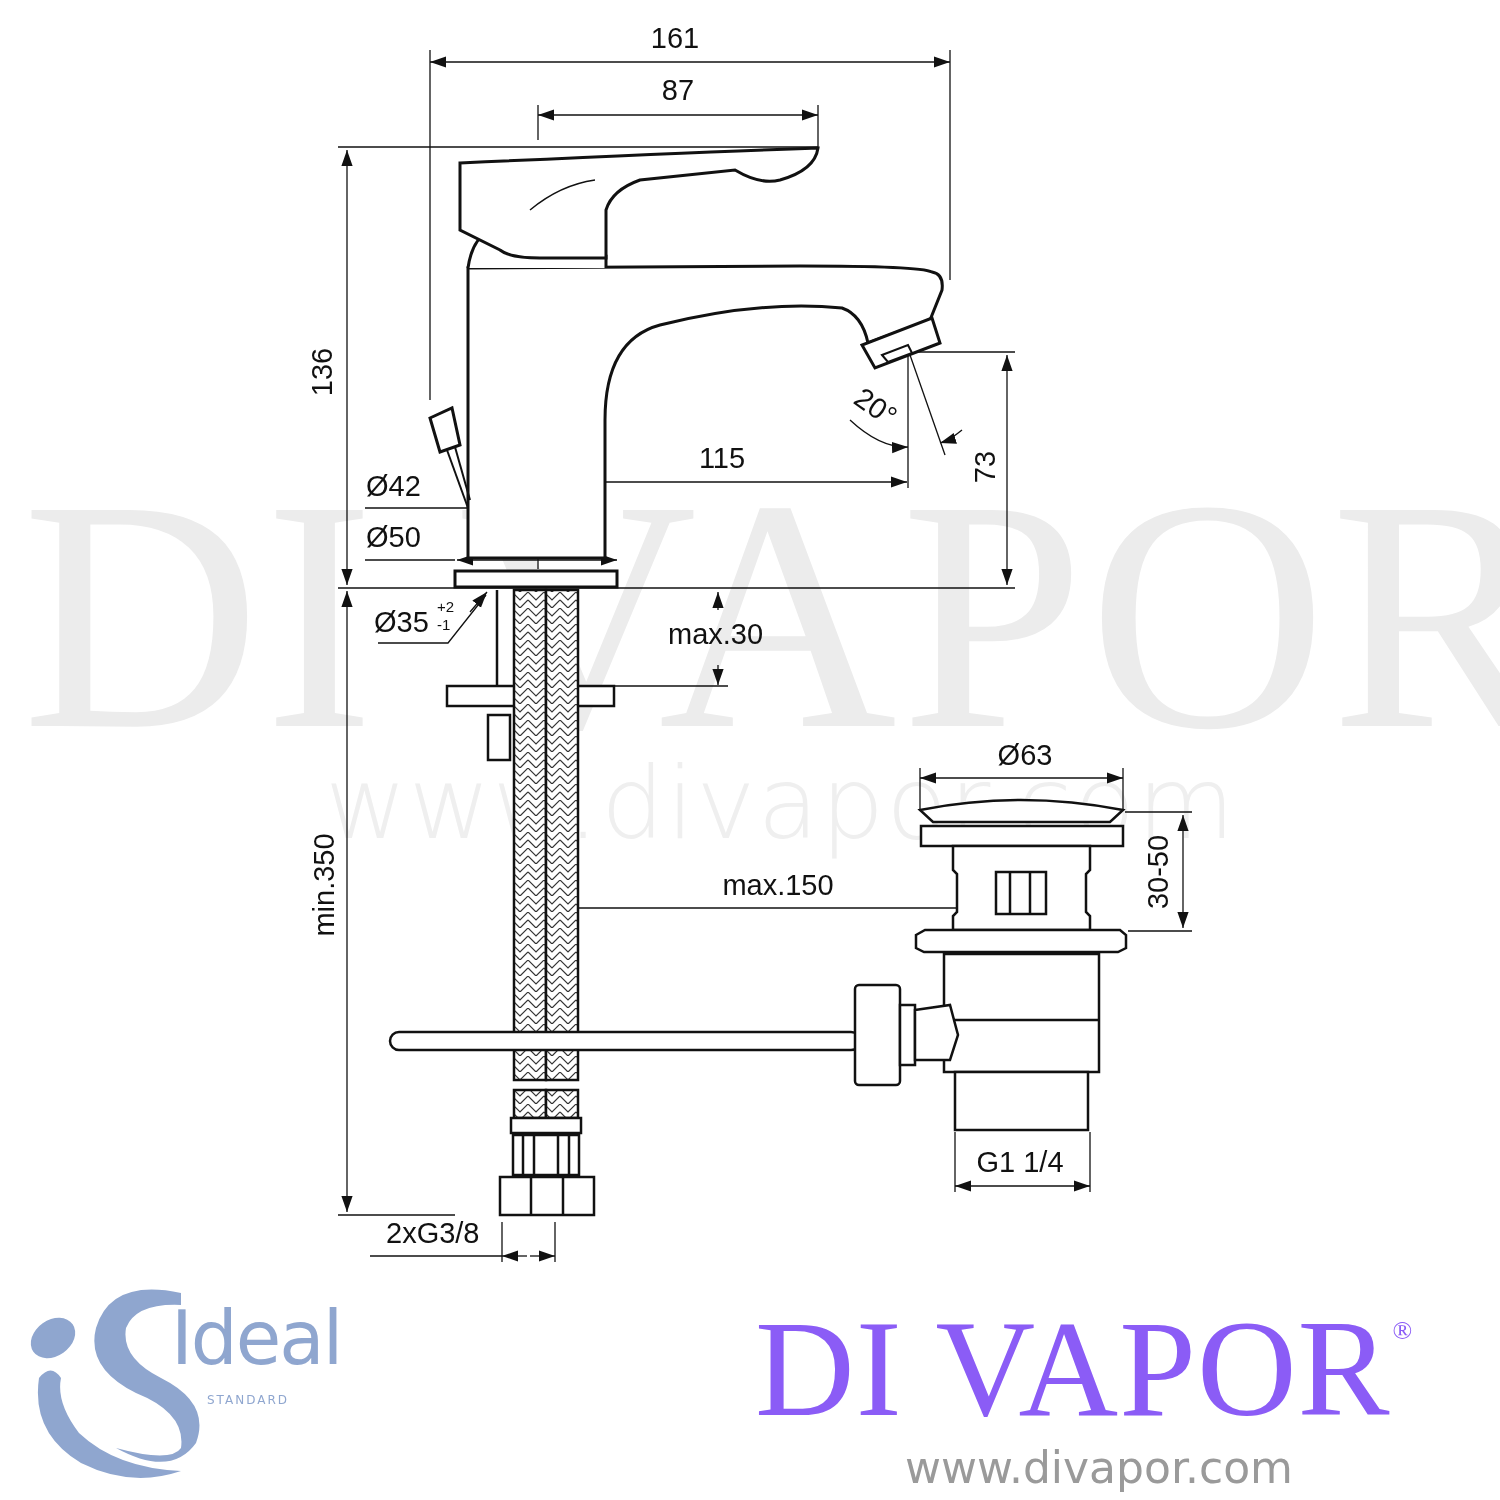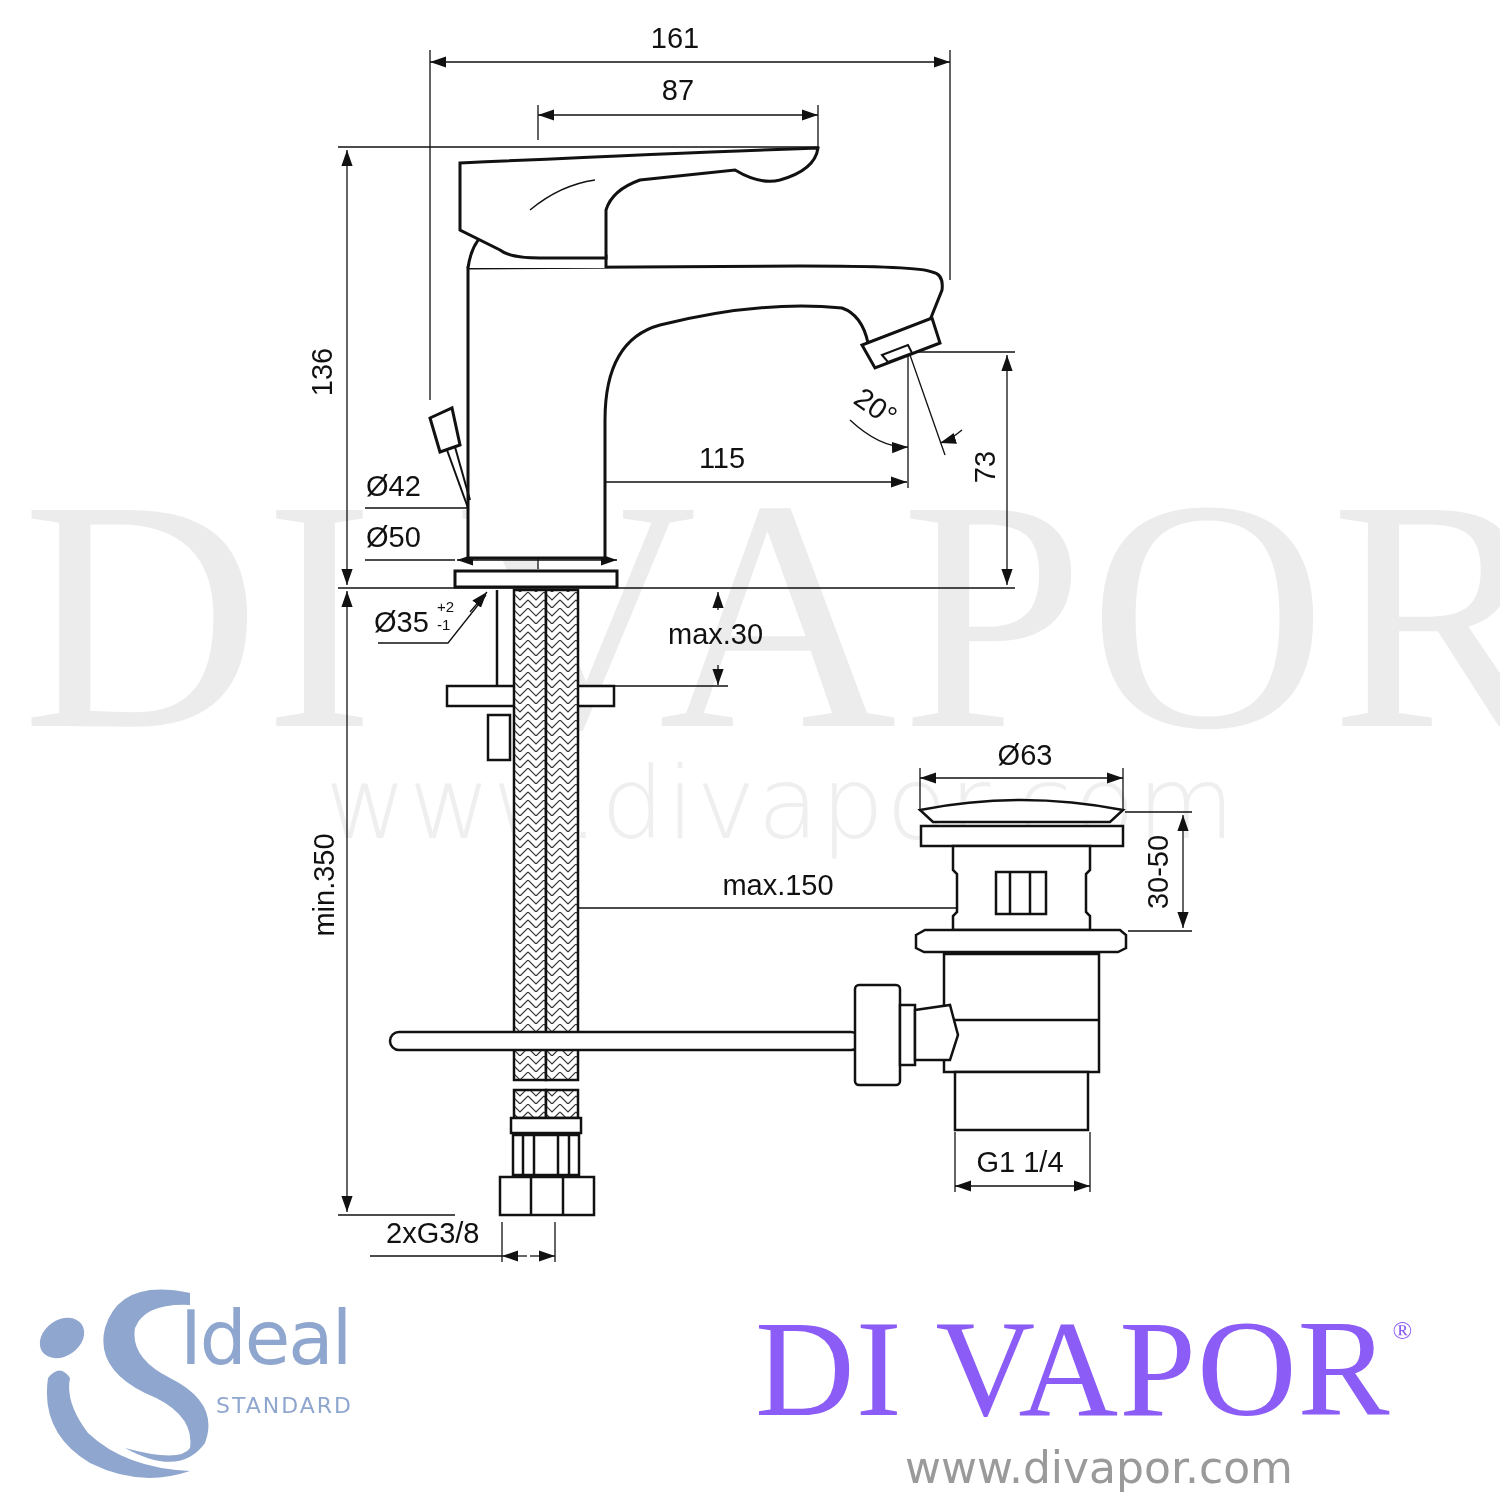--- a/index.html
+++ b/index.html
@@ -5,25 +5,25 @@
   html, body { margin: 0; padding: 0; background: #ffffff; }
   body { width: 1500px; height: 1500px; position: relative; overflow: hidden;
          font-family: "Liberation Sans", sans-serif; }
   .wm-big { position: absolute; left: 22px; top: 450px; width: 1480px;
             font-family: "Liberation Serif", "DejaVu Serif", serif; font-size: 330px;
             color: #ececec; letter-spacing: 4px; line-height: 1; white-space: nowrap; z-index: 0; }
   .wm-url { position: absolute; left: 325px; top: 745px; font-family: "DejaVu Sans", sans-serif;
             font-size: 100px; color: #efefef; font-weight: 300; letter-spacing: 2px; z-index: 0; white-space: nowrap; }
   svg.drawing { position: absolute; left: 0; top: 0; z-index: 1; }
   .dim { font-family: "Liberation Sans", sans-serif; font-size: 29px; fill: #111; }
-  .ideal { position: absolute; left: 30px; top: 1283px; width: 330px; height: 200px; z-index: 2; }
+  .ideal { position: absolute; left: 21px; top: 1283px; width: 330px; height: 200px; z-index: 2; }
   .ideal-word { position: absolute; left: 150px; top: 18px; font-family: "DejaVu Sans", sans-serif;
                 font-size: 74px; color: #8fa6cf; letter-spacing: -2px; line-height: 1; }
   .ideal-std { position: absolute; left: 186px; top: 110px; font-family: "DejaVu Sans", sans-serif;
-               font-size: 22px; color: #8fa6cf; letter-spacing: 2px; }
+               font-size: 12px; color: #8fa6cf; letter-spacing: 2px; }
   .dv { position: absolute; left: 755px; top: 1300px; z-index: 2; width: 730px; }
   .dv-name { font-family: "Liberation Serif", "DejaVu Serif", serif; font-size: 138px; color: #8b5cf6;
              line-height: 1; letter-spacing: 1px; white-space: nowrap; }
   .dv-name sup { font-size: 26px; vertical-align: top; position: relative; top: 18px; margin-left: 2px; }
   .dv-url { font-family: "DejaVu Sans", sans-serif; font-size: 44px; color: #9a9a9a; margin-left: 150px;
             margin-top: 4px; letter-spacing: 0px; }
 </style>
 </head>
 <body>
 

